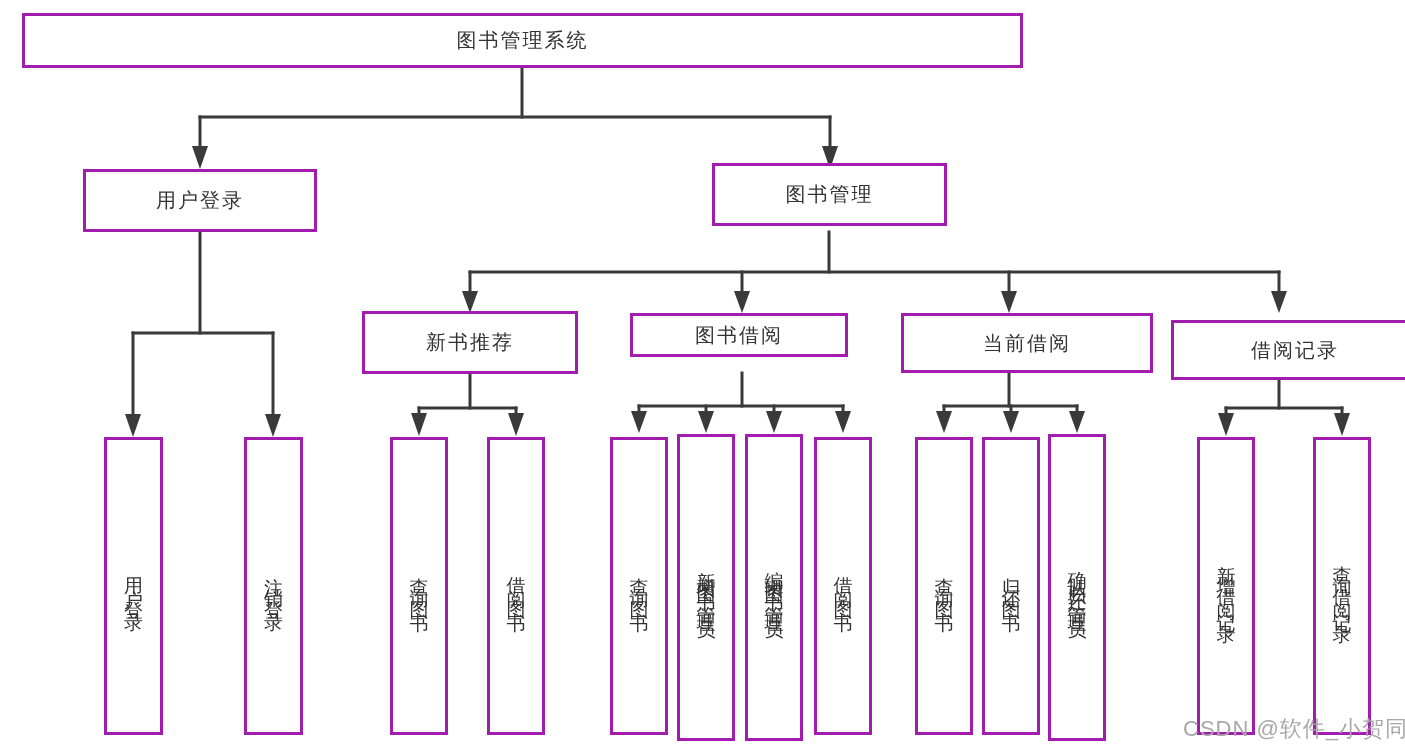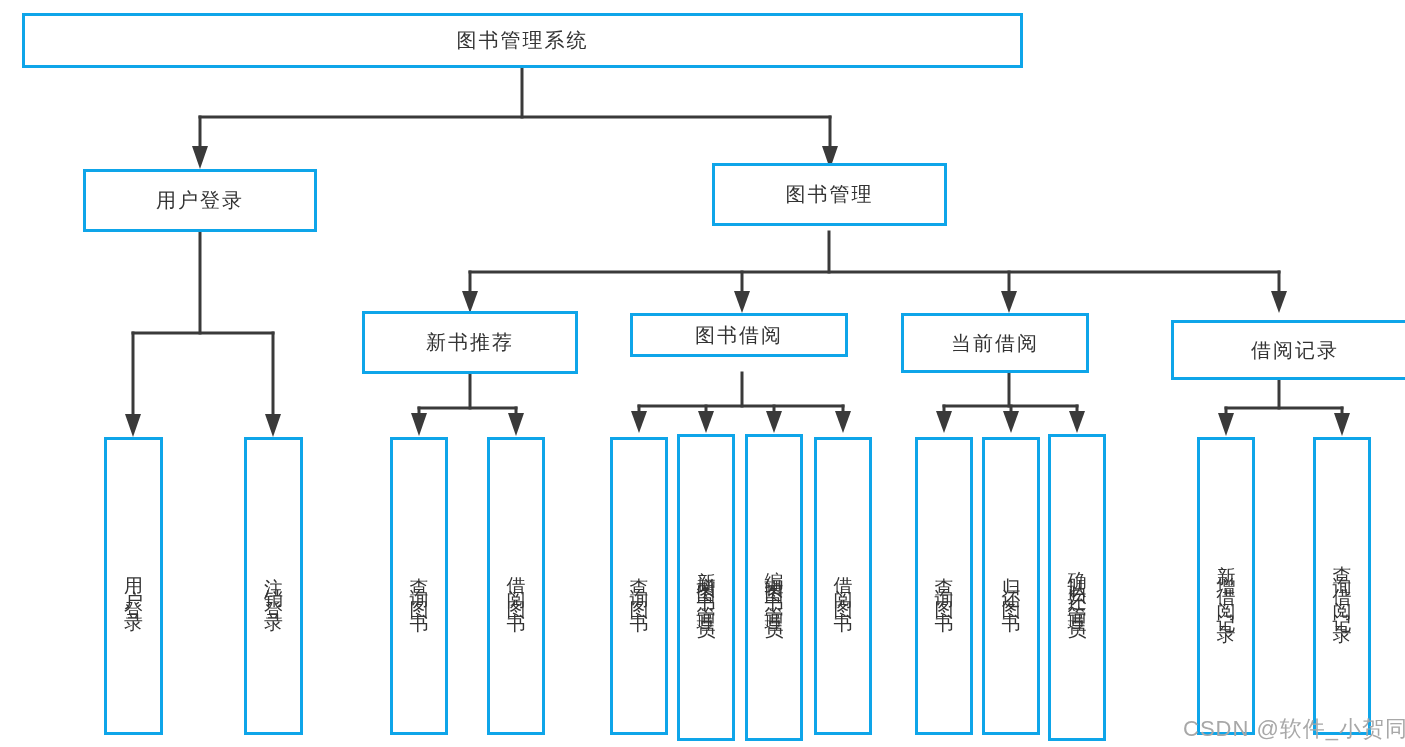--- a/index.html
+++ b/index.html
@@ -17,21 +17,21 @@
   }
   .connectors {
     position: absolute;
     left: 0;
     top: 0;
     pointer-events: none;
   }
   .box {
     position: absolute;
     box-sizing: border-box;
-    border: 3px solid #0ea5e9;
+    border: 3px solid #a21caf;
     background: #ffffff;
     display: flex;
     align-items: center;
     justify-content: center;
     font-size: 20px;
     color: #333333;
     letter-spacing: 2px;
     white-space: nowrap;
   }
   .leaf {
@@ -125,21 +125,21 @@
     </g>
   </svg>
 
   <div class="box" style="left:22px; top:13px; width:1001px; height:55px;">图书管理系统</div>
 
   <div class="box" style="left:83px; top:169px; width:234px; height:63px;">用户登录</div>
   <div class="box" style="left:712px; top:163px; width:235px; height:63px;">图书管理</div>
 
   <div class="box" style="left:362px; top:311px; width:216px; height:63px;">新书推荐</div>
   <div class="box" style="left:630px; top:313px; width:218px; height:44px;">图书借阅</div>
-  <div class="box" style="left:901px; top:313px; width:188px; height:60px;">当前借阅</div>
+  <div class="box" style="left:901px; top:313px; width:252px; height:60px;">当前借阅</div>
   <div class="box" style="left:1171px; top:320px; width:248px; height:60px;">借阅记录</div>
 
   <div class="box leaf" style="left:104px; top:437px; width:59px; height:298px;">用户登录</div>
   <div class="box leaf" style="left:244px; top:437px; width:59px; height:298px;">注销登录</div>
 
   <div class="box leaf" style="left:390px; top:437px; width:58px; height:298px;">查询图书</div>
   <div class="box leaf" style="left:487px; top:437px; width:58px; height:298px;">借阅图书</div>
 
   <div class="box leaf" style="left:610px; top:437px; width:58px; height:298px;">查询图书</div>
   <div class="box leaf long" style="left:677px; top:434px; width:58px; height:307px;">新增图书（管理员）</div>

